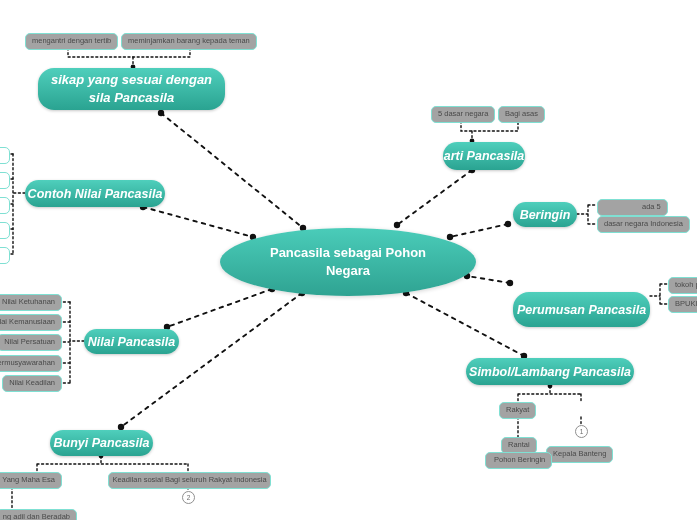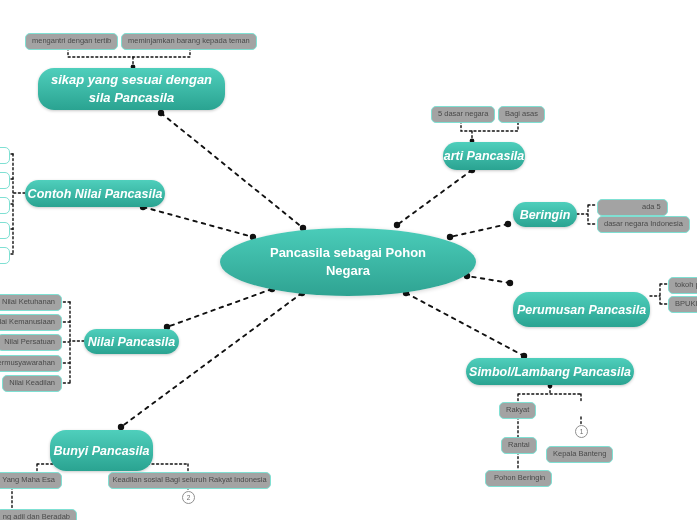--- a/index.html
+++ b/index.html
@@ -115,41 +115,41 @@
   </div>
   <div class="node" style="left:513px;top:292px;width:137px;height:35px;">
     <span>Perumusan Pancasila</span>
   </div>
   <div class="node" style="left:466px;top:358px;width:168px;height:27px;">
     <span>Simbol/Lambang Pancasila</span>
   </div>
   <div class="node" style="left:84px;top:329px;width:95px;height:25px;">
     <span>Nilai Pancasila</span>
   </div>
-  <div class="node" style="left:50px;top:430px;width:103px;height:41px;">
+  <div class="node" style="left:50px;top:430px;width:103px;height:26px;">
     <span>Bunyi Pancasila</span>
   </div>
 
   <div class="leaf" style="left:25px;top:33px;">mengantri dengan tertib</div>
   <div class="leaf" style="left:121px;top:33px;">meminjamkan barang kepada teman</div>
 
   <div class="leaf" style="left:431px;top:106px;">5 dasar negara</div>
   <div class="leaf" style="left:498px;top:106px;">Bagi asas</div>
 
   <div class="leaf" style="left:597px;top:199px;padding-left:44px;">ada 5</div>
   <div class="leaf" style="left:597px;top:216px;">dasar negara Indonesia</div>
 
   <div class="leaf" style="left:668px;top:277px;width:46px;justify-content:flex-start;">tokoh p</div>
   <div class="leaf" style="left:668px;top:296px;width:46px;justify-content:flex-start;">BPUKI</div>
 
   <div class="leaf" style="left:499px;top:402px;">Rakyat</div>
   <div class="leaf" style="left:546px;top:402px;margin-top:44px;">Kepala Banteng</div>
   <div class="badge" style="left:575px;top:425px;">1</div>
   <div class="leaf" style="left:501px;top:437px;">Rantai</div>
-  <div class="leaf" style="left:485px;top:470px;padding-left:8px;">Pohon Beringin</div>
+  <div class="leaf" style="left:485px;top:452px;padding-left:8px;">Pohon Beringin</div>
 
   <div class="leaf" style="right:635px;top:294px;">Nilai Ketuhanan</div>
   <div class="leaf" style="right:635px;top:314px;">Nilai Kemanusiaan</div>
   <div class="leaf" style="right:635px;top:334px;">Nilai Persatuan</div>
   <div class="leaf" style="right:635px;top:355px;">ermusyawarahan</div>
   <div class="leaf" style="right:635px;top:375px;">Nilai Keadilan</div>
 
   <div class="stub" style="right:687px;top:147px;"></div>
   <div class="stub" style="right:687px;top:172px;"></div>
   <div class="stub" style="right:687px;top:197px;"></div>

